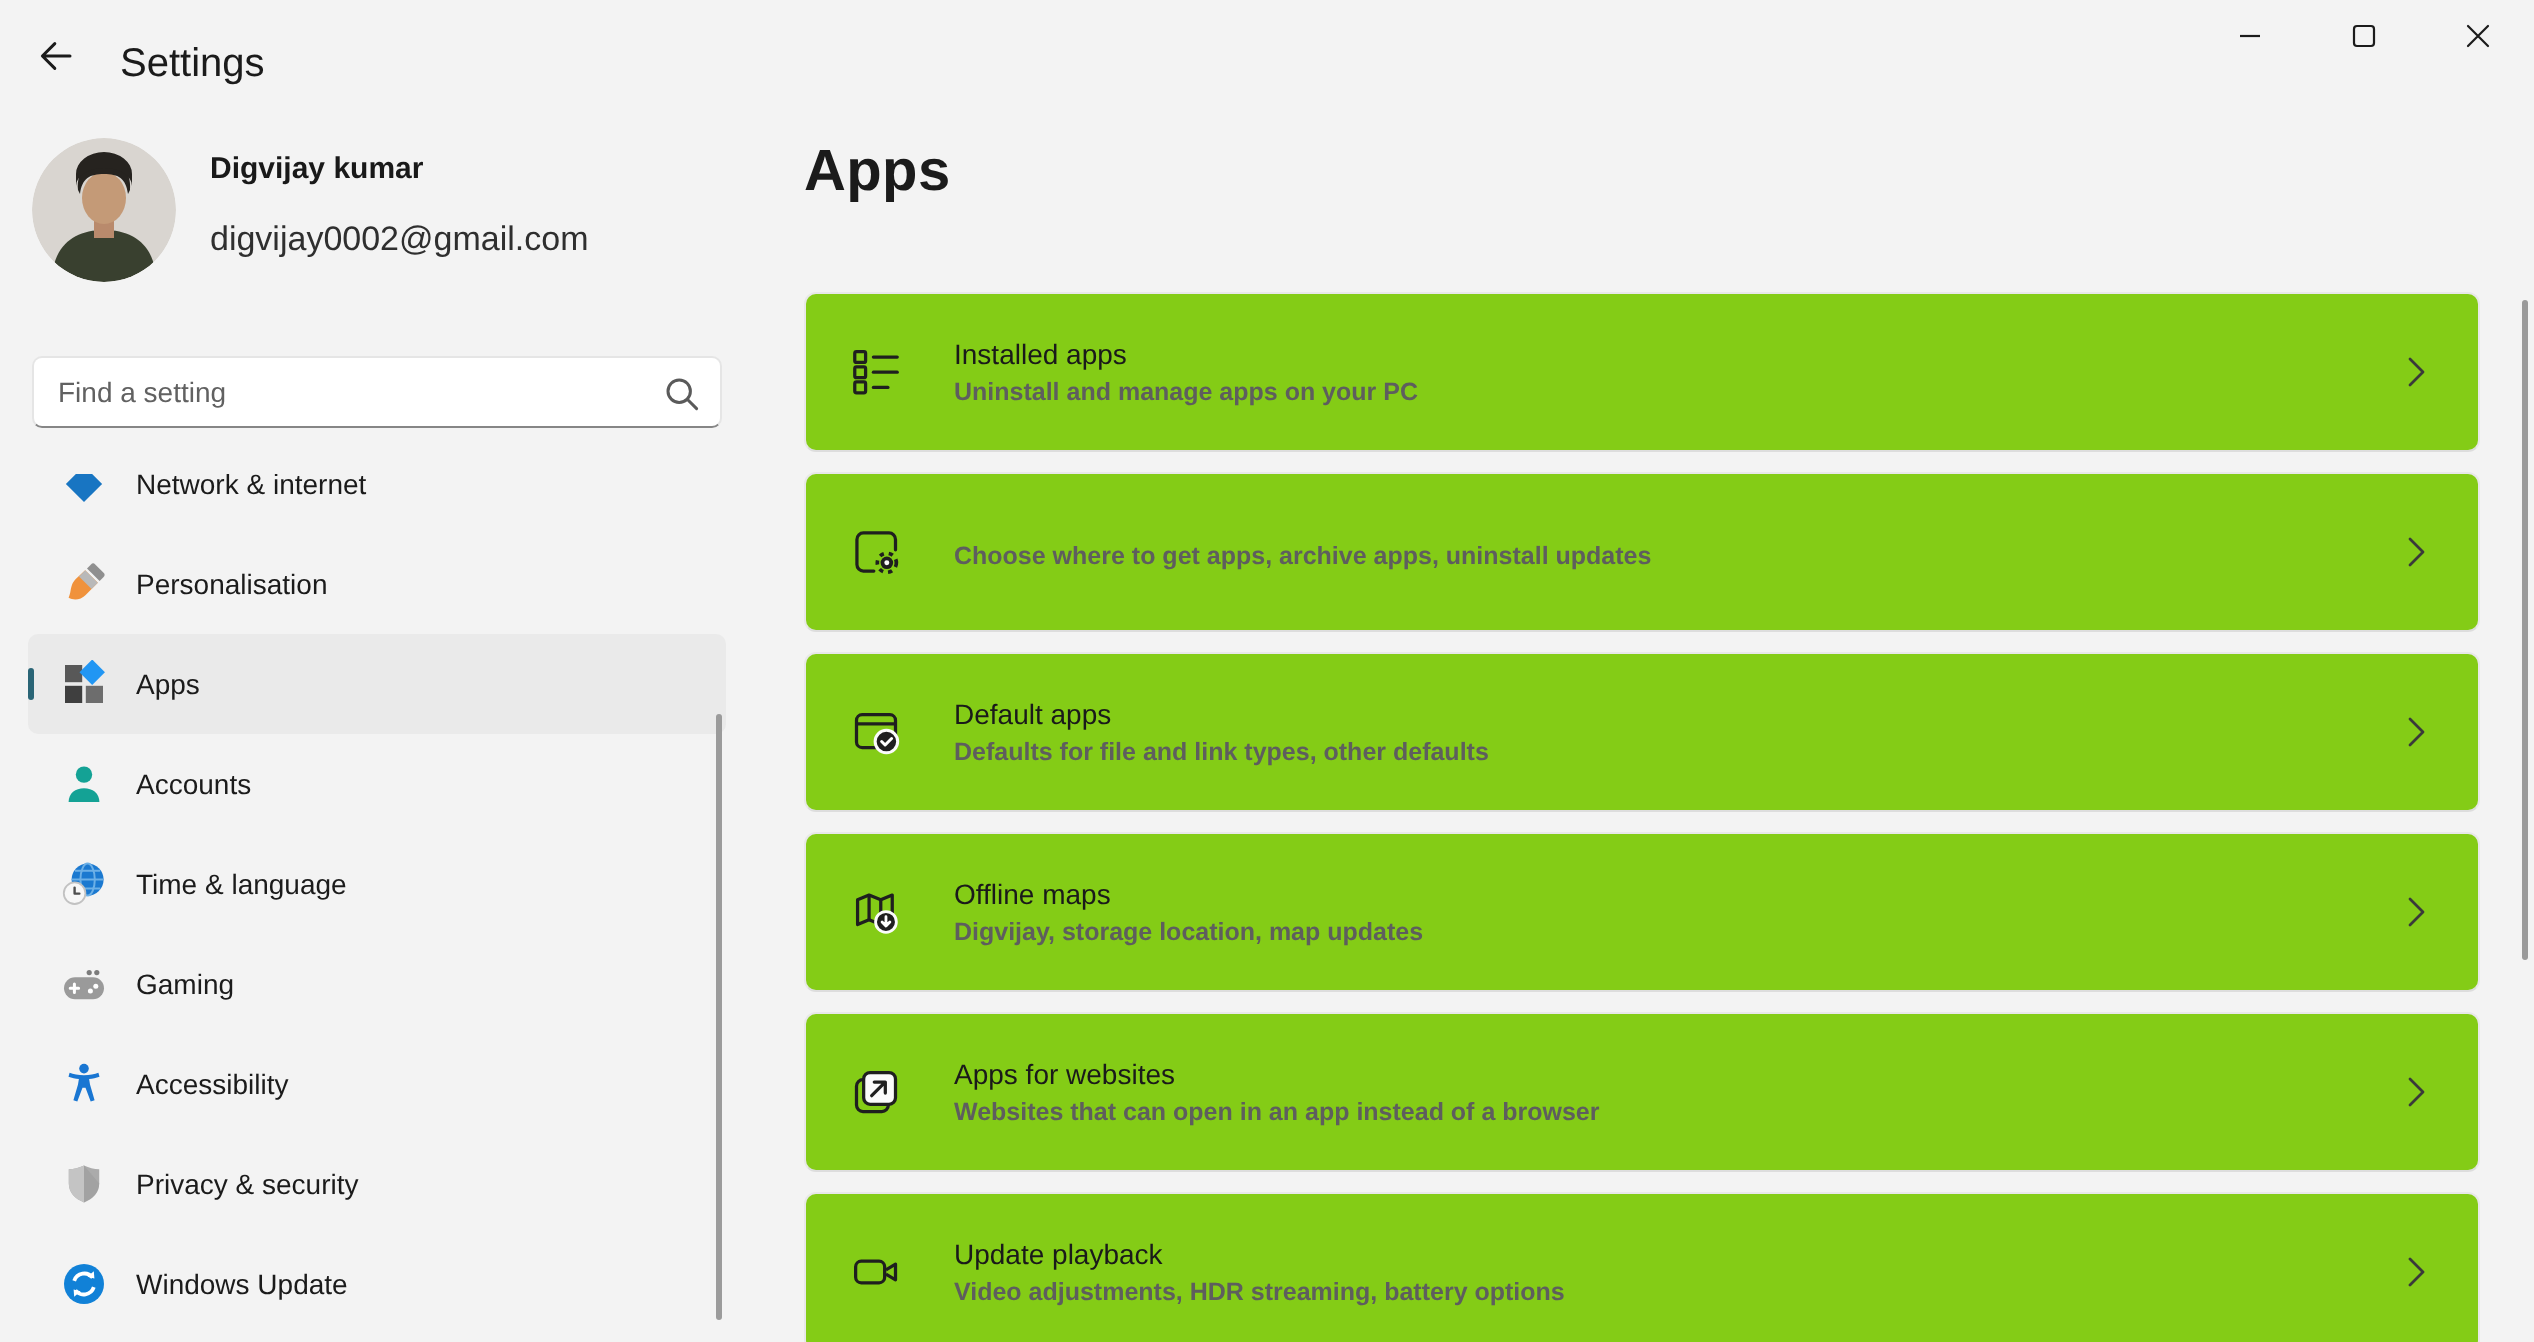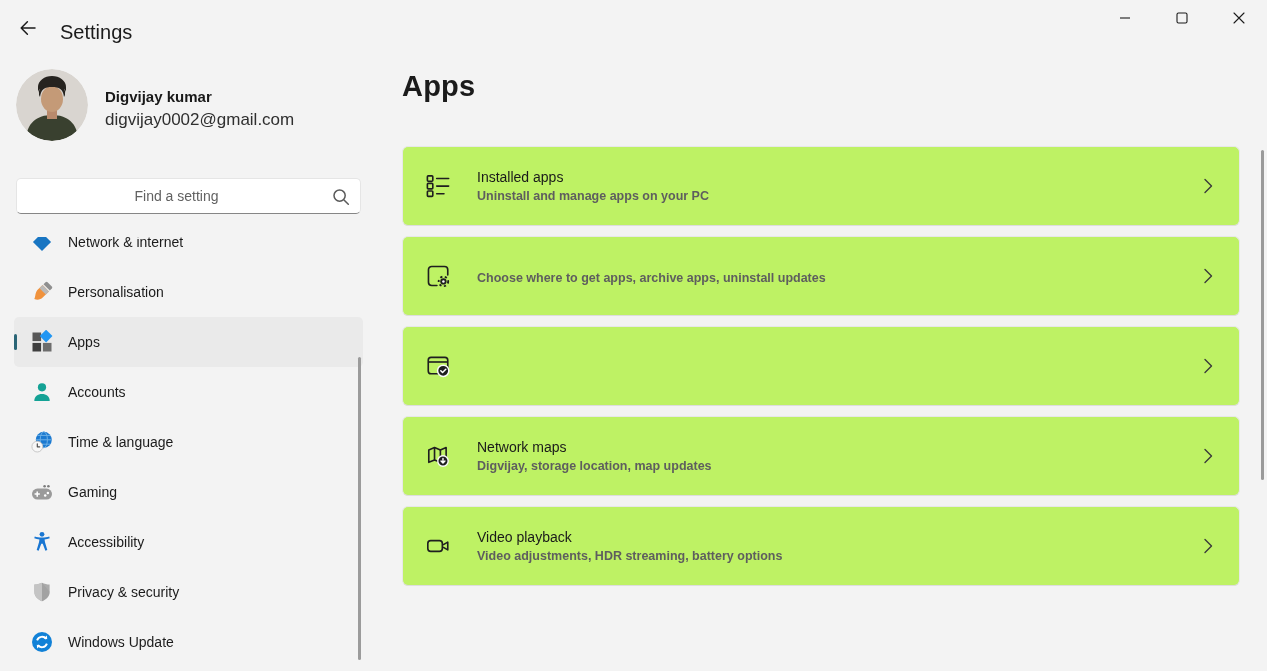--- a/index.html
+++ b/index.html
@@ -21,33 +21,32 @@
   }
   .titlebar-title { position:absolute; left:60px; top:21px; font-size:20px; color:#1b1b1b; }
   .window-controls { position:absolute; top:0; right:0; display:flex; }
   .wc-btn { width:57px; height:35px; display:flex; align-items:center; justify-content:center; }
 
   
   .avatar {
     position:absolute; left:16px; top:69px; width:72px; height:72px;
     border-radius:50%; overflow:hidden;
   }
-  .profile-name { position:absolute; left:105px; top:88px; font-size:15px; font-weight:bold; color:#191919; }
+  .profile-name { position:absolute; left:105px; top:76px; font-size:15px; font-weight:bold; color:#191919; }
   .profile-email { position:absolute; left:105px; top:110px; font-size:17px; color:#2f2f2f; }
 
   .search-box {
     position:absolute; left:16px; top:178px; width:345px; height:36px;
     background:#ffffff; border:1px solid #e5e5e5; border-bottom:1px solid #868686;
     border-radius:5px;
   }
   .search-input {
     width:100%; height:100%; border:none; outline:none; background:transparent;
     padding:0 36px 0 12px; font-size:14px; font-family:"Liberation Sans", sans-serif;
     color:#1b1b1b;
-    text-align:center;
   }
   .search-input::placeholder { color:#616161; opacity:1; }
   .search-icon { position:absolute; right:9px; top:8px; }
 
   .nav { position:absolute; left:0; top:237px; width:380px; height:434px; overflow:hidden; }
   .nav-inner { margin-top:-20px; }
   .nav-item {
     position:relative; height:50px; margin:0 17px 0 14px; border-radius:5px;
     display:flex; align-items:center;
   }
@@ -62,21 +61,21 @@
 
   .sidebar-scrollbar {
     position:absolute; left:358px; top:357px; width:3px; height:303px;
     background:#9b9b9b; border-radius:2px;
   }
 
   
   .main-title { position:absolute; left:402px; top:70px; font-size:29px; font-weight:bold; color:#1b1b1b; letter-spacing:0.2px; }
   .cards { position:absolute; left:402px; top:146px; width:838px; display:flex; flex-direction:column; gap:10px; }
   .card {
-    height:80px; flex:none; background:#bef264;
+    height:80px; flex:none; background:#84cc16;
     border:1px solid #e8e8e8; border-bottom-color:#dddddd; border-radius:6px;
     display:flex; align-items:center;
   }
   .card-icon { width:26px; height:26px; margin-left:22px; flex:none; }
   .card-text { margin-left:26px; display:flex; flex-direction:column; }
   .card-title { font-size:14px; color:#1a1a1a; }
   .card-subtitle { font-size:12.5px; color:#5e5e5e; margin-top:4px;font-weight:bold; }
   .card-chevron { margin-left:auto; margin-right:24px; flex:none; }
 
   .main-scrollbar {
@@ -318,57 +317,79 @@
 
   <div class="card">
     <span class="card-icon">
       <svg width="26" height="26" viewBox="0 0 24 24">
         <rect x="3" y="4" width="18" height="15.2" rx="2.6" fill="none" stroke="#1f1f1f" stroke-width="1.5"></rect>
         <path d="M3.4 8.3 H 20.6" stroke="#1f1f1f" stroke-width="1.5"></path>
         <circle cx="16.8" cy="16.4" r="5.2" fill="#1f1f1f" stroke="#fbfbfb" stroke-width="1.4"></circle>
         <path d="M14.6 16.4 l1.6 1.6 3 -3" fill="none" stroke="#ffffff" stroke-width="1.4" stroke-linecap="round" stroke-linejoin="round"></path>
       </svg>
     </span>
+    <span class="card-text">
+      <span class="card-title">Default apps</span>
+      <span class="card-subtitle">Defaults for file and link types, other defaults</span>
+    </span>
     <span class="card-chevron">
       <svg width="14" height="18" viewBox="0 0 14 18">
           <path d="M4 2.5 l6.5 6.5 -6.5 6.5" fill="none" stroke="#3a3a3a" stroke-width="1.4" stroke-linecap="round" stroke-linejoin="round"></path>
         </svg>
     </span>
   </div>
 
   <div class="card">
     <span class="card-icon">
       <svg width="26" height="26" viewBox="0 0 24 24">
         <path d="M3.5 6.4 l5.3 -2.2 5.4 2.2 5.3 -2.2 v11.4 l-5.3 2.2 -5.4 -2.2 -5.3 2.2 z" fill="none" stroke="#1f1f1f" stroke-width="1.5" stroke-linejoin="round"></path>
         <path d="M8.8 4.4 v11.2 M14.2 6.4 v7.2" stroke="#1f1f1f" stroke-width="1.5"></path>
         <circle cx="16.6" cy="16.6" r="4.8" fill="#1f1f1f" stroke="#fbfbfb" stroke-width="1.3"></circle>
         <path d="M16.6 14.2 v4 M14.8 16.6 l1.8 1.9 1.8 -1.9" fill="none" stroke="#ffffff" stroke-width="1.3" stroke-linecap="round" stroke-linejoin="round"></path>
       </svg>
     </span>
     <span class="card-text">
-      <span class="card-title">Network maps</span>
+      <span class="card-title">Offline maps</span>
       <span class="card-subtitle">Digvijay, storage location, map updates</span>
     </span>
     <span class="card-chevron">
       <svg width="14" height="18" viewBox="0 0 14 18">
           <path d="M4 2.5 l6.5 6.5 -6.5 6.5" fill="none" stroke="#3a3a3a" stroke-width="1.4" stroke-linecap="round" stroke-linejoin="round"></path>
         </svg>
     </span>
   </div>
 
+  <div class="card">
+    <span class="card-icon">
+      <svg width="26" height="26" viewBox="0 0 24 24">
+        <rect x="3" y="6.3" width="14.7" height="14.7" rx="3" fill="none" stroke="#1f1f1f" stroke-width="1.5"></rect>
+        <rect x="6.3" y="3" width="14.7" height="14.7" rx="3" fill="#fbfbfb" stroke="#1f1f1f" stroke-width="1.5"></rect>
+        <path d="M11.2 7.4 h5.1 v5.1 M16 7.7 l-6 6" fill="none" stroke="#1f1f1f" stroke-width="1.5" stroke-linecap="round" stroke-linejoin="round"></path>
+      </svg>
+    </span>
+    <span class="card-text">
+      <span class="card-title">Apps for websites</span>
+      <span class="card-subtitle">Websites that can open in an app instead of a browser</span>
+    </span>
+    <span class="card-chevron">
+      <svg width="14" height="18" viewBox="0 0 14 18">
+          <path d="M4 2.5 l6.5 6.5 -6.5 6.5" fill="none" stroke="#3a3a3a" stroke-width="1.4" stroke-linecap="round" stroke-linejoin="round"></path>
+        </svg>
+    </span>
+  </div>
 
   <div class="card">
     <span class="card-icon">
       <svg width="26" height="26" viewBox="0 0 24 24">
         <rect x="2.6" y="7" width="13.4" height="10" rx="2.6" fill="none" stroke="#1f1f1f" stroke-width="1.5"></rect>
         <path d="M16.6 11 l4.4 -2.6 v7.2 l-4.4 -2.6" fill="none" stroke="#1f1f1f" stroke-width="1.5" stroke-linejoin="round"></path>
       </svg>
     </span>
     <span class="card-text">
-      <span class="card-title">Video playback</span>
+      <span class="card-title">Update playback</span>
       <span class="card-subtitle">Video adjustments, HDR streaming, battery options</span>
     </span>
     <span class="card-chevron">
       <svg width="14" height="18" viewBox="0 0 14 18">
           <path d="M4 2.5 l6.5 6.5 -6.5 6.5" fill="none" stroke="#3a3a3a" stroke-width="1.4" stroke-linecap="round" stroke-linejoin="round"></path>
         </svg>
     </span>
   </div>
 
 </div>

